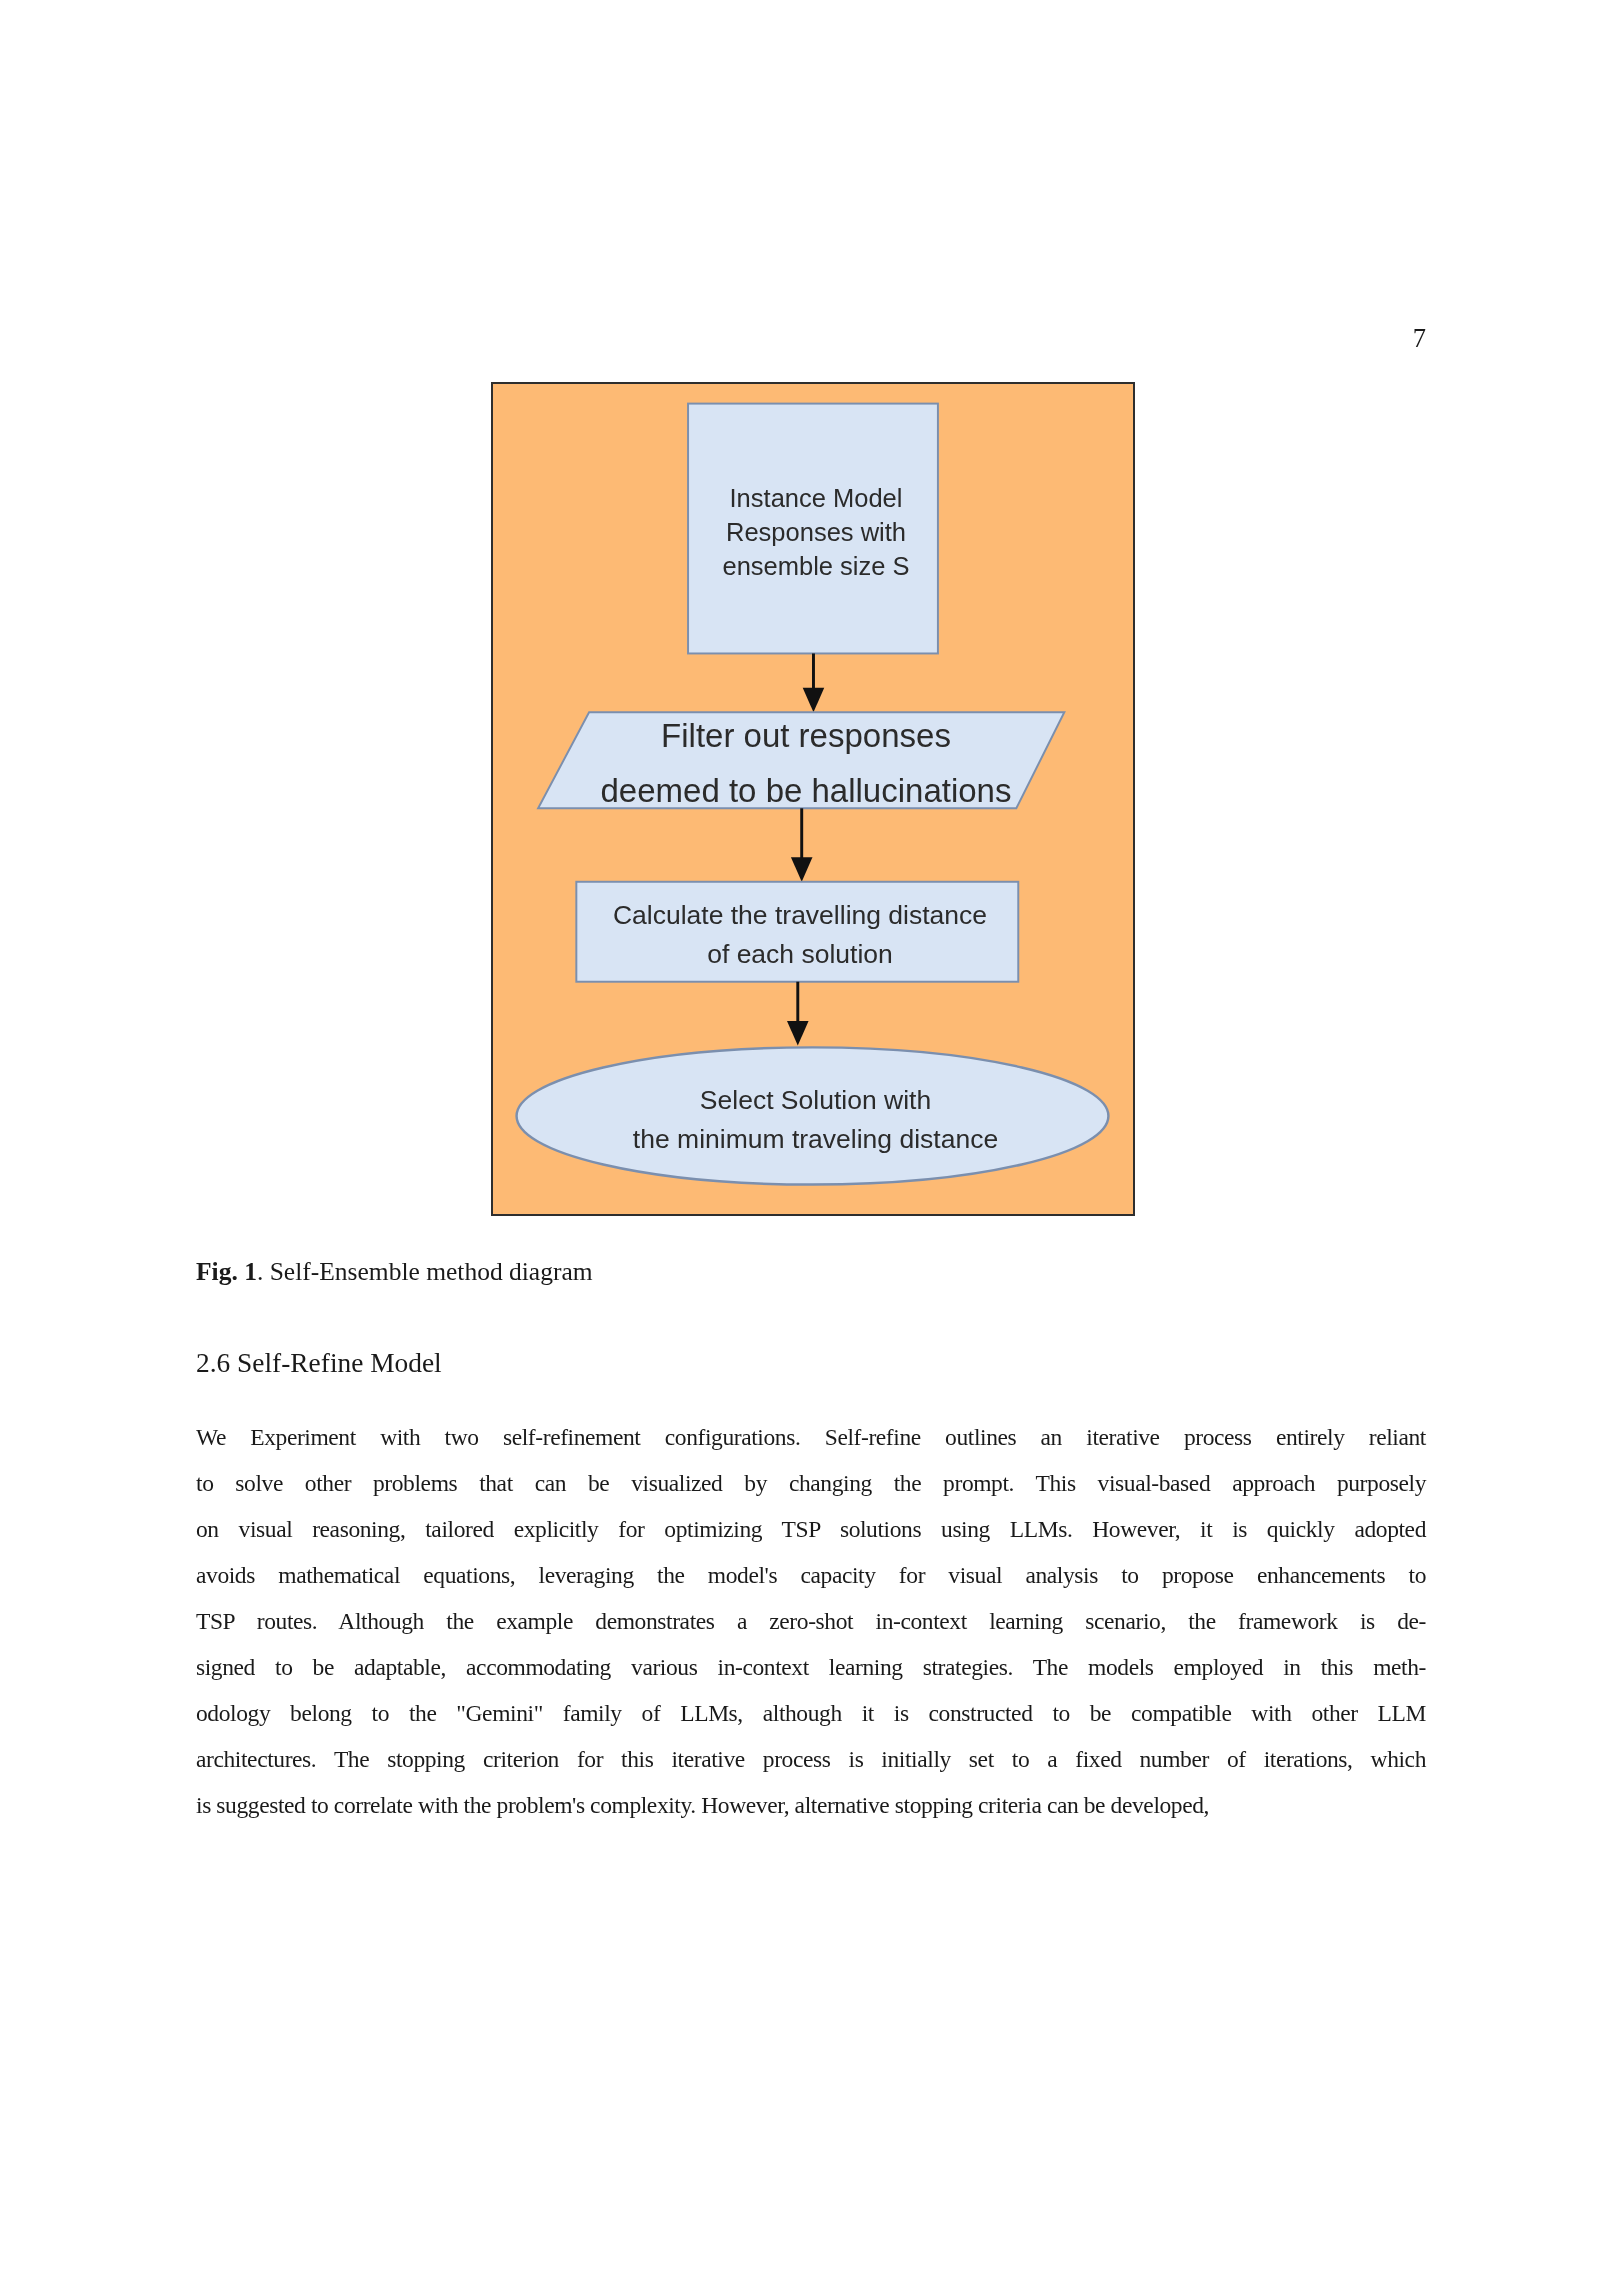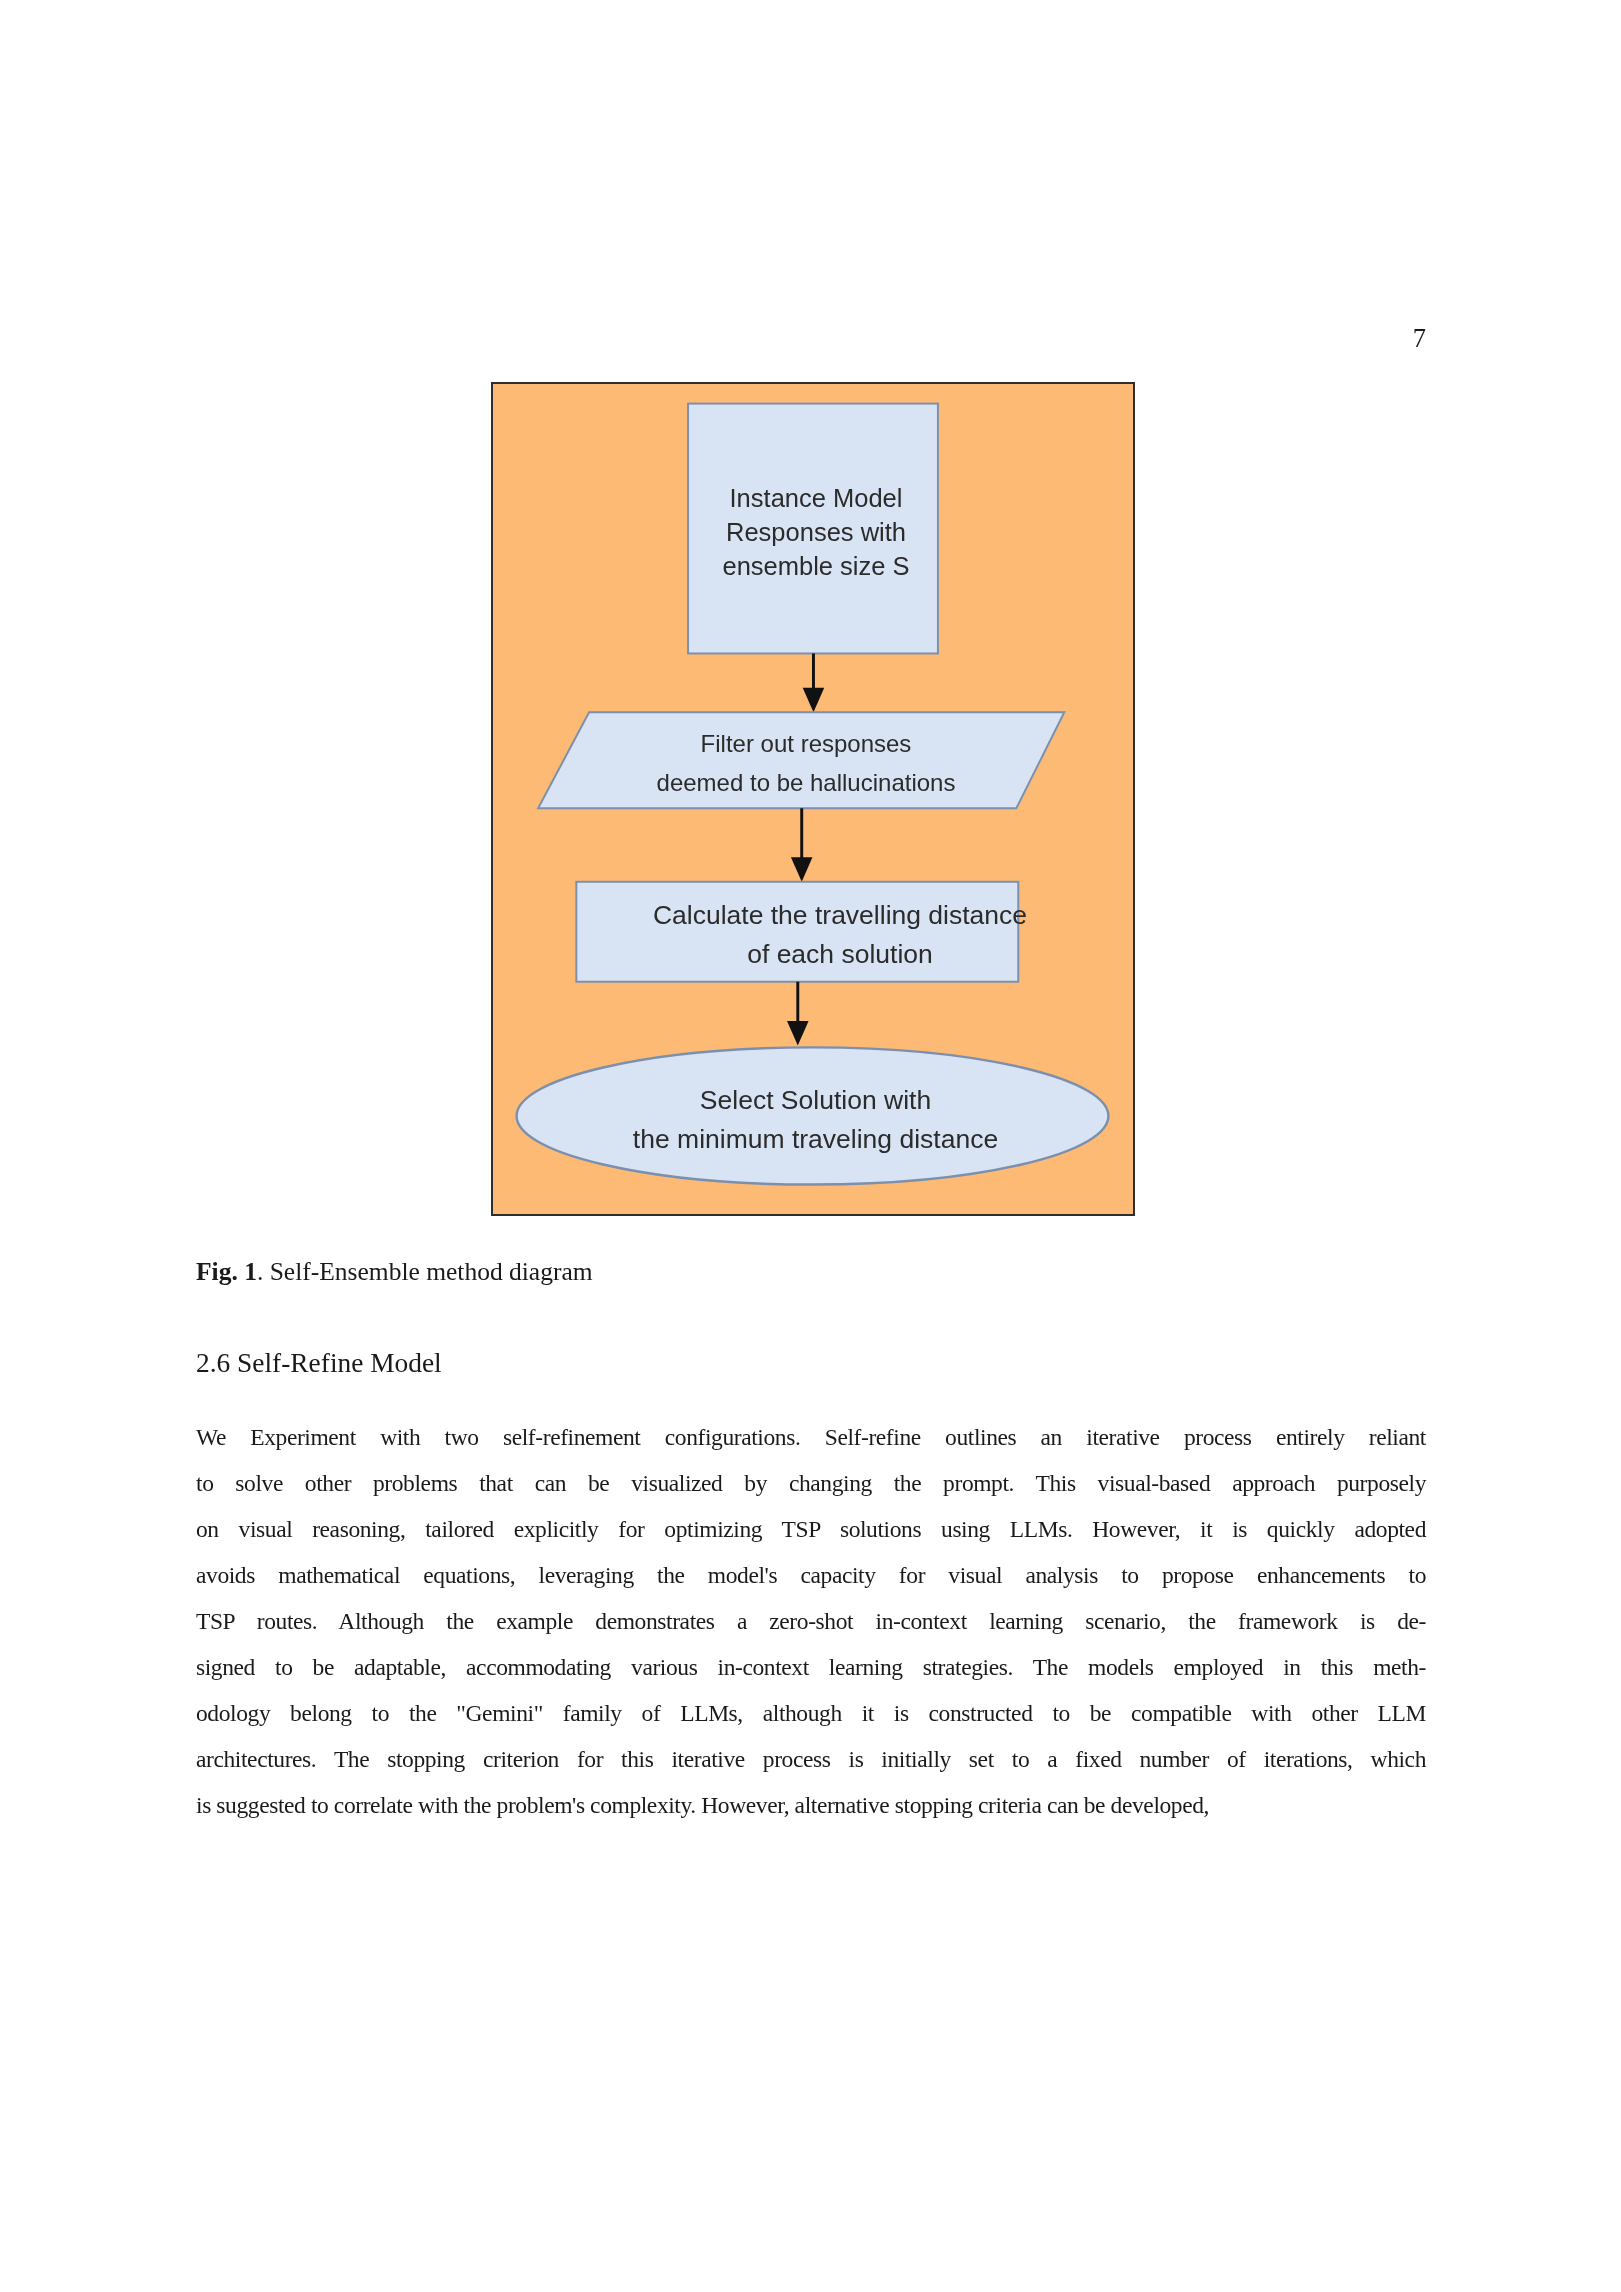--- a/index.html
+++ b/index.html
@@ -24,22 +24,22 @@
     background:#fdba74;
   }
   .figure-frame svg{position:absolute;left:0;top:0;}
   .node-label{
     position:absolute; display:flex; align-items:center; justify-content:center;
     text-align:center; white-space:pre-line;
     font-family:"Liberation Sans", sans-serif;
     color:var(--label-text,#2b2b2b);
   }
   .lbl-instance {left:198px; top:22.5px;  width:250px; height:250px; font-size:25.5px; line-height:34px;}
-  .lbl-filter   {left:68px;  top:331px; width:490px; height:96px;  font-size:24px; line-height:39px;}
-  .lbl-calculate{left:86px;  top:501px; width:442px; height:100px; font-size:26.5px; line-height:39px;margin-left:40px;}
+  .lbl-filter   {left:68px;  top:331px; width:490px; height:96px;  font-size:33px; line-height:55px;}
+  .lbl-calculate{left:86px;  top:501px; width:442px; height:100px; font-size:26.5px; line-height:39px;}
   .lbl-select   {left:26.5px;  top:667px; width:592px; height:137px; font-size:26.5px; line-height:39px;}
   .caption{
     position:absolute; left:196px; top:1256px; width:1230px;
     text-align:left; font-size:25.5px; line-height:31px;
   }
   .caption .fig-label{font-weight:bold;}
   
   .section-heading{
     position:absolute; left:196px; top:1347px; width:1230px;
     font-size:27.4px; font-weight:normal; line-height:33px;

